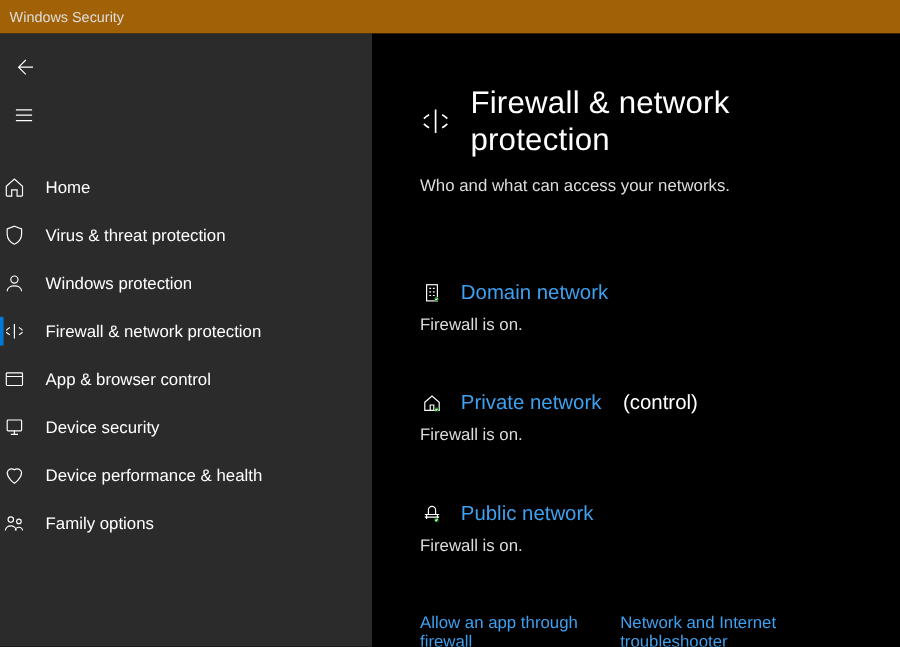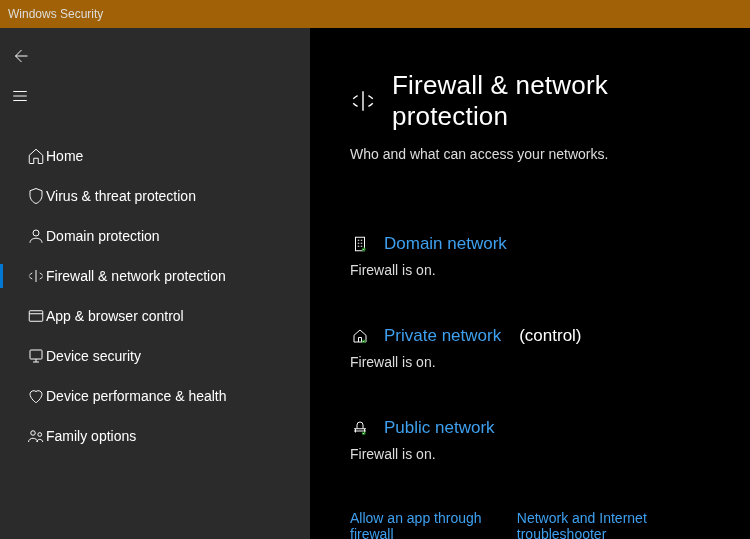--- a/index.html
+++ b/index.html
@@ -44,21 +44,22 @@
   }
   .menu-btn { margin-bottom: 18px; }
   .nav {
     display: flex;
     flex-direction: column;
   }
   .nav-item {
     display: flex;
     align-items: center;
     height: 40px;
-    padding-left: 26px;
+    padding-left: 2px;
+    gap: 16px;
     font-size: 14px;
     color: #fff;
     position: relative;
     cursor: default;
   }
   .nav-item .icon {
     width: 20px;
     height: 20px;
     display: flex;
     align-items: center;
@@ -182,21 +183,21 @@
         </span>
         <span>Virus &amp; threat protection</span>
       </div>
       <div class="nav-item">
         <span class="icon">
           <svg width="18" height="18" viewBox="0 0 24 24">
               <circle cx="12" cy="8" r="4"></circle>
               <path d="M4 21c0-4 4-6 8-6s8 2 8 6"></path>
             </svg>
         </span>
-        <span>Domain protection</span>
+        <span>Windows protection</span>
       </div>
       <div class="nav-item active">
         <span class="icon">
           <svg width="18" height="18" viewBox="0 0 24 24">
               <path d="M12 4v16M7 8c-2 1-4 3-4 3M17 8c2 1 4 3 4 3M7 16c-2-1-4-3-4-3M17 16c2-1 4-3 4-3"></path>
             </svg>
         </span>
         <span>Firewall &amp; network protection</span>
       </div>
       <div class="nav-item">

